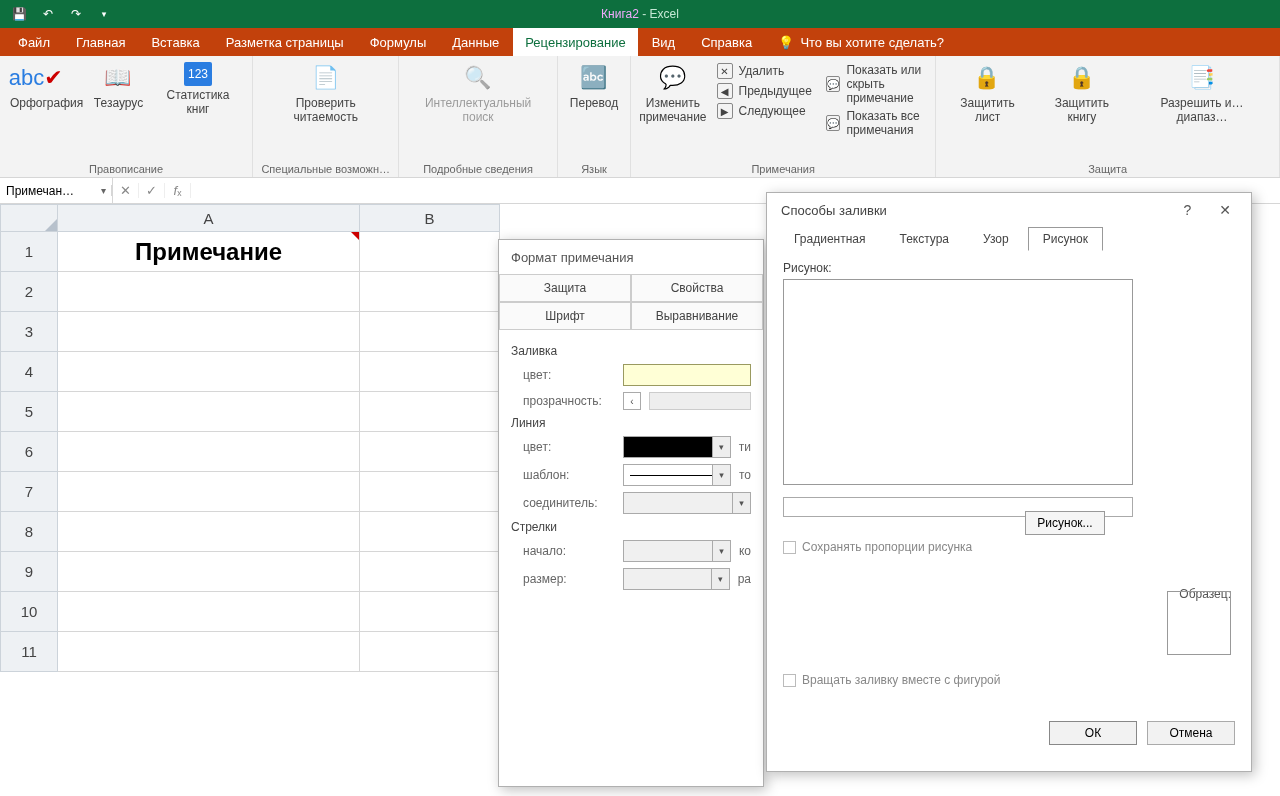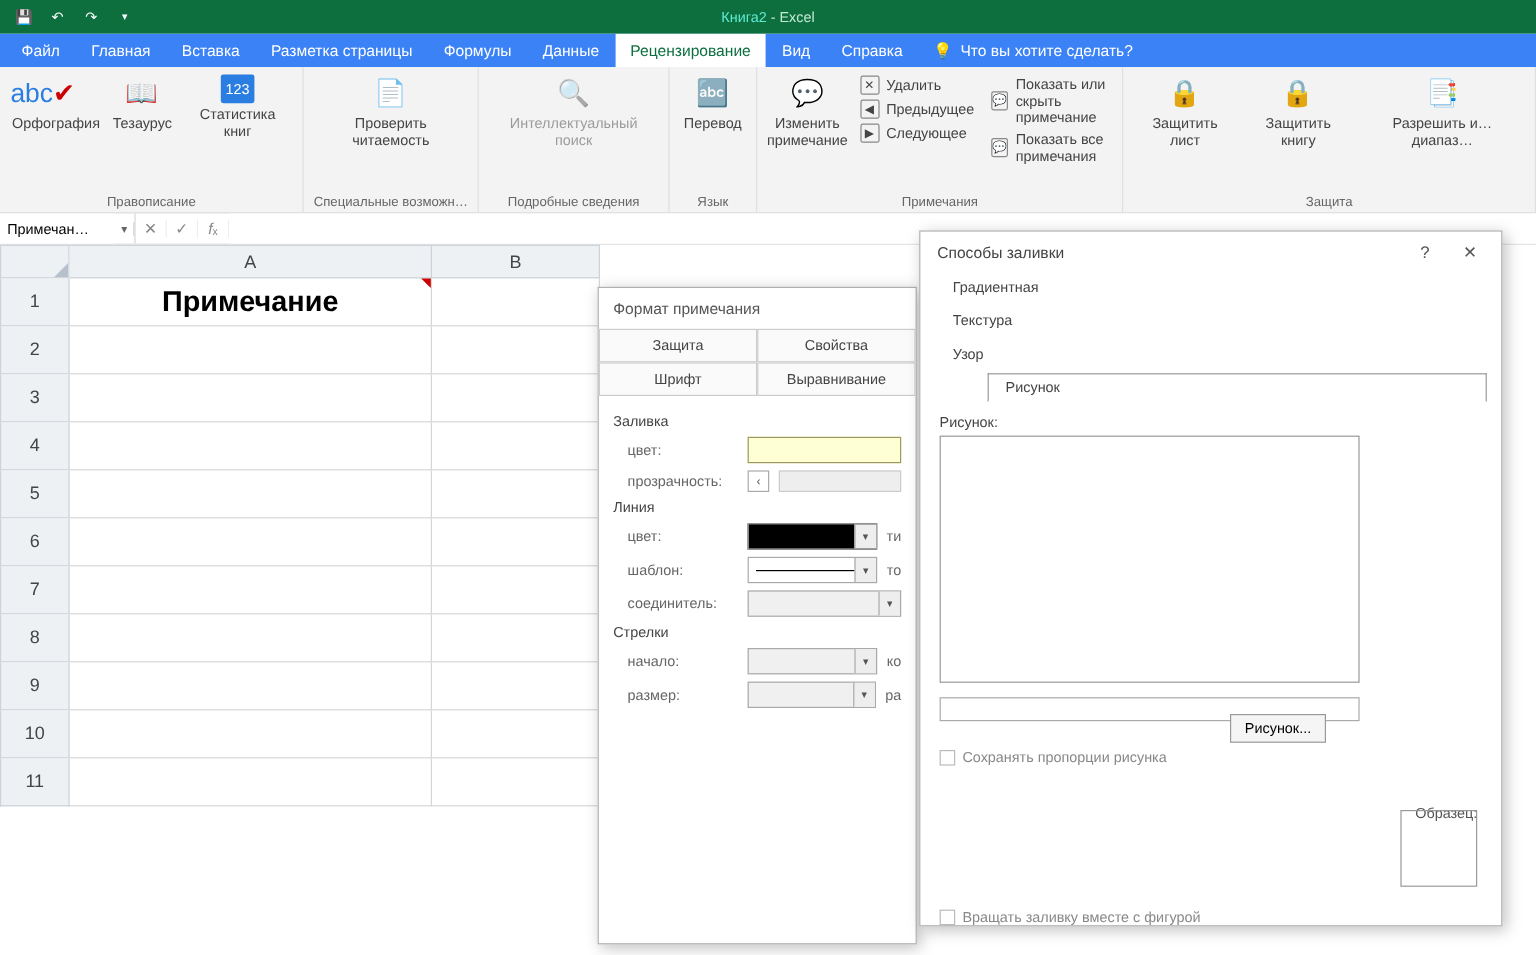--- a/index.html
+++ b/index.html
@@ -3,25 +3,25 @@
 <meta charset="utf-8">
 <style>
 * { box-sizing: border-box; margin: 0; padding: 0; font-family: "Segoe UI", Tahoma, sans-serif; }
 body { background: #fff; width: 1280px; height: 796px; overflow: hidden; position: relative; }
 
 
 .titlebar { height: 28px; background: #0d6f3e; display: flex; align-items: center; position: relative; }
 .qat { display: flex; align-items: center; gap: 4px; padding-left: 8px; }
 .qat-btn { width: 24px; height: 24px; display: flex; align-items: center; justify-content: center; color: #fff; font-size: 12px; cursor: pointer; }
 .titlebar .title { position: absolute; left: 50%; transform: translateX(-50%); color: #fff; font-size: 12px; }
-.titlebar .title .book { color: #5eead4; }
+.titlebar .title .book { color: #f0abfc; }
 .titlebar .title .excel { color: #c5e8d5; }
 
 
-.ribbon-tabs { height: 28px; background: #3b82f6; display: flex; align-items: stretch; padding-left: 6px; gap: 2px; }
+.ribbon-tabs { height: 28px; background: #c2410c; display: flex; align-items: stretch; padding-left: 6px; gap: 2px; }
 .ribbon-tab { padding: 0 12px; display: flex; align-items: center; color: #fff; font-size: 13px; cursor: pointer; }
 .ribbon-tab.active { background: #fff; color: #0d6f3e; }
 .tell-me { display: flex; align-items: center; color: #fff; font-size: 13px; padding: 0 12px; gap: 6px; }
 .bulb { font-size: 13px; }
 
 
 .ribbon { height: 122px; background: #f3f3f3; border-bottom: 1px solid #d6d6d6; display: flex; }
 .ribbon-group { border-right: 1px solid #e0e0e0; padding: 4px 6px 0 6px; display: flex; flex-direction: column; }
 .group-buttons { display: flex; flex: 1; gap: 2px; align-items: flex-start; }
 .group-label { text-align: center; font-size: 11px; color: #666; padding-bottom: 2px; white-space: nowrap; }
@@ -71,23 +71,23 @@
 .combo .dd { position: absolute; right: 0; top: 0; width: 18px; height: 100%; background: #eee; border-left: 1px solid #aaa; display: flex; align-items: center; justify-content: center; font-size: 9px; }
 .cut-label { margin-left: auto; font-size: 12px; color: #666; }
 .slider-btn { width: 18px; height: 18px; border: 1px solid #aaa; display: flex; align-items: center; justify-content: center; font-size: 10px; }
 .slider-track { flex: 1; height: 18px; background: #eee; border: 1px solid #ccc; position: relative; }
 
 
 .dlg2 { left: 766px; top: 192px; width: 486px; height: 580px; }
 .dlg2-title { height: 34px; display: flex; align-items: center; padding: 0 14px; font-size: 13px; color: #444; justify-content: space-between; }
 .dlg2-title .right { display: flex; gap: 16px; align-items: center; }
 .help-btn, .close-btn { font-size: 14px; color: #555; cursor: pointer; padding: 2px 6px; }
-.dlg2-tabs { display: flex; padding: 0 12px; gap: 4px; flex-direction: column; }
+.dlg2-tabs { display: flex; padding: 0 12px; gap: 4px; }
 .dlg2-tab { padding: 4px 14px; font-size: 12px; color: #444; cursor: pointer; border: 1px solid transparent; }
-.dlg2-tab.active { border: 1px solid #999; background: #fff; border-bottom-color: #fff; margin-left: 44px; }
+.dlg2-tab.active { border: 1px solid #999; background: #fff; border-bottom-color: #fff; }
 .dlg2-body { padding: 10px 16px; font-size: 12px; color: #555; position: relative; height: calc(100% - 70px); }
 .pic-label { font-size: 12px; color: #444; margin-bottom: 4px; }
 .pic-preview { width: 350px; height: 206px; border: 1px solid #999; background: #fff; }
 .pic-path { width: 350px; height: 20px; border: 1px solid #aaa; margin-top: 12px; }
 .pic-btn { position: absolute; left: 258px; top: 260px; width: 80px; height: 24px; border: 1px solid #999; background: #f5f5f5; font-size: 12px; cursor: pointer; }
 .chk { display: flex; align-items: center; gap: 6px; margin-top: 14px; font-size: 12px; color: #888; }
 .chk .box { width: 13px; height: 13px; border: 1px solid #bbb; }
 .sample-label { position: absolute; right: 20px; top: 336px; font-size: 12px; }
 .sample-box { position: absolute; right: 20px; top: 340px; width: 64px; height: 64px; border: 1px solid #999; }
 .rotate-chk { position: absolute; left: 16px; top: 408px; }

